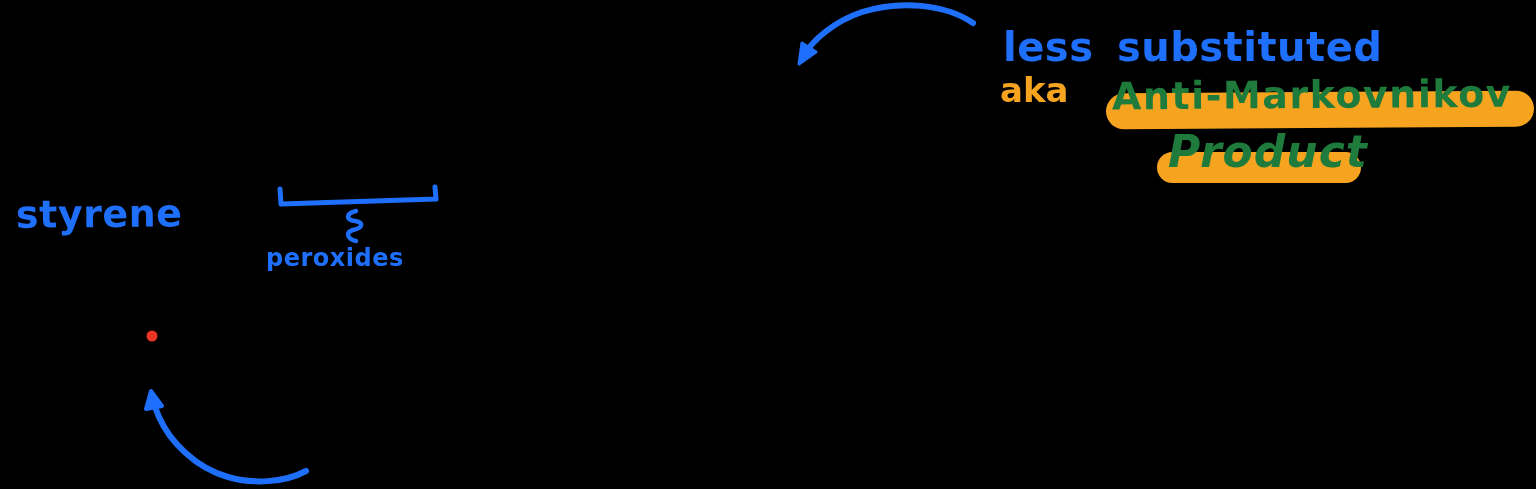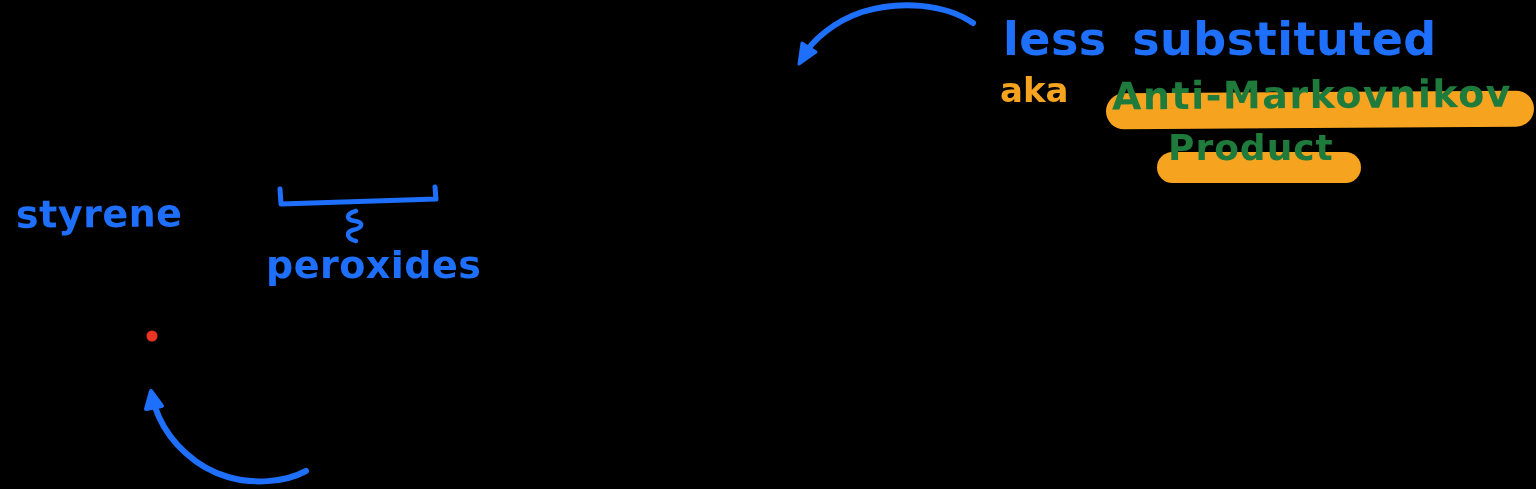--- a/index.html
+++ b/index.html
@@ -20,25 +20,25 @@
     font-weight: bold;
     white-space: nowrap;
     line-height: 1;
     z-index: 3;
   }
   .blue   { color: #1e6ffc; }
   .orange { color: #f6a41f; }
   .green  { color: #1e7b3c; }
 
   #styrene-label        { left: 16px;   top: 195px;  font-size: 38px; letter-spacing: 0.5px; transform: rotate(-0.5deg); }
-  #peroxides-label      { left: 266px;  top: 246px;  font-size: 38px; letter-spacing: 0.5px; }
-  #less-substituted-label { left: 1003px; top: 16px; font-size: 46px; letter-spacing: 0.5px; word-spacing: 9px; }
+  #peroxides-label      { left: 266px;  top: 246px;  font-size: 24px; letter-spacing: 0.5px; }
+  #less-substituted-label { left: 1003px; top: 27px; font-size: 40px; letter-spacing: 0.5px; word-spacing: 9px; }
   #aka-label            { left: 1000px; top: 73px;   font-size: 34px; }
   #anti-markovnikov-label { left: 1112px; top: 76px; font-size: 38px; letter-spacing: 1.5px; transform: rotate(-0.4deg); }
-  #product-label        { left: 1168px; top: 130px;  font-size: 36px; letter-spacing: 1px; }
+  #product-label        { left: 1168px; top: 130px;  font-size: 44px; letter-spacing: 1px; font-style: italic; }
   #more-stable-label    { left: 303px;  top: 450px;  font-size: 35px; letter-spacing: 0.5px; word-spacing: 7px; }
 
   .highlight-bar {
     position: absolute;
     background: #f6a41f;
     z-index: 1;
   }
   #highlight-anti-markovnikov {
     left: 1106px; top: 92px;
     width: 428px; height: 36px;

